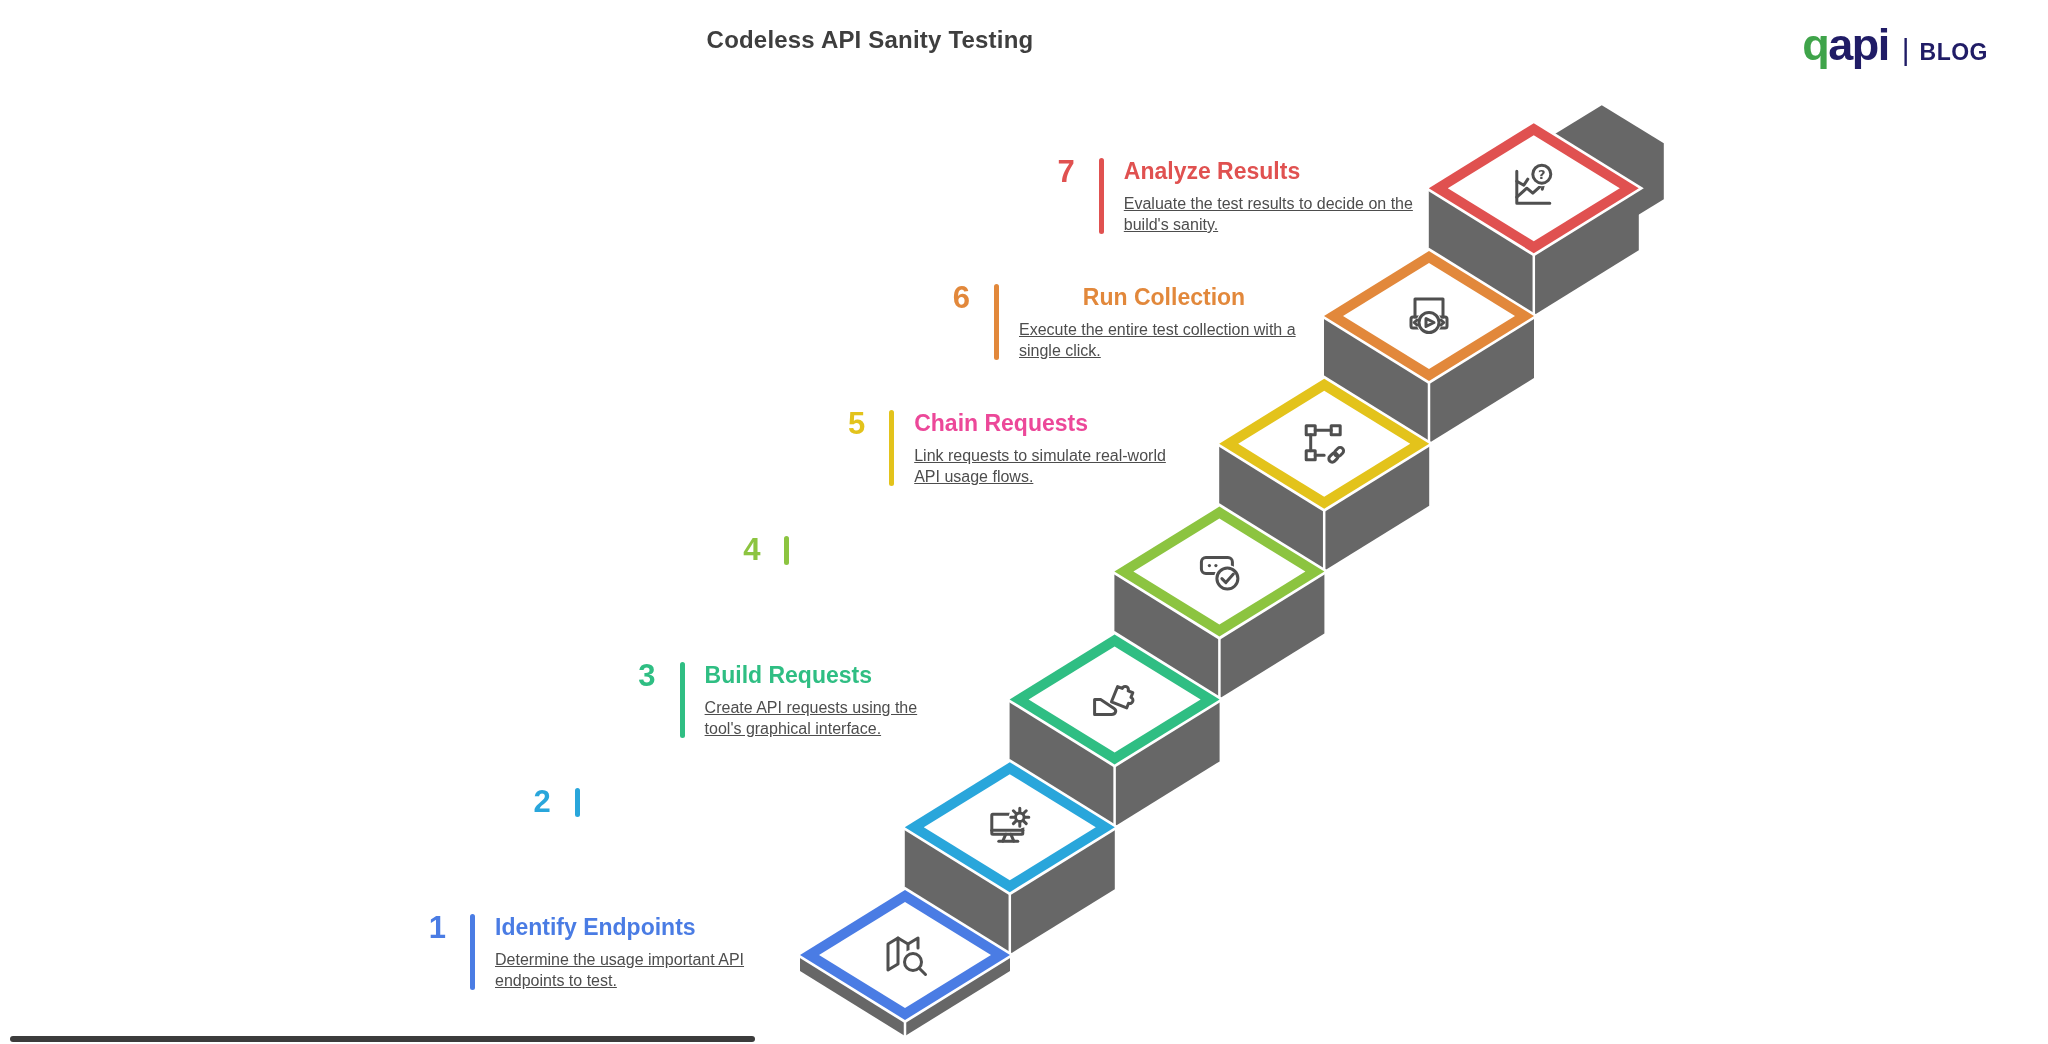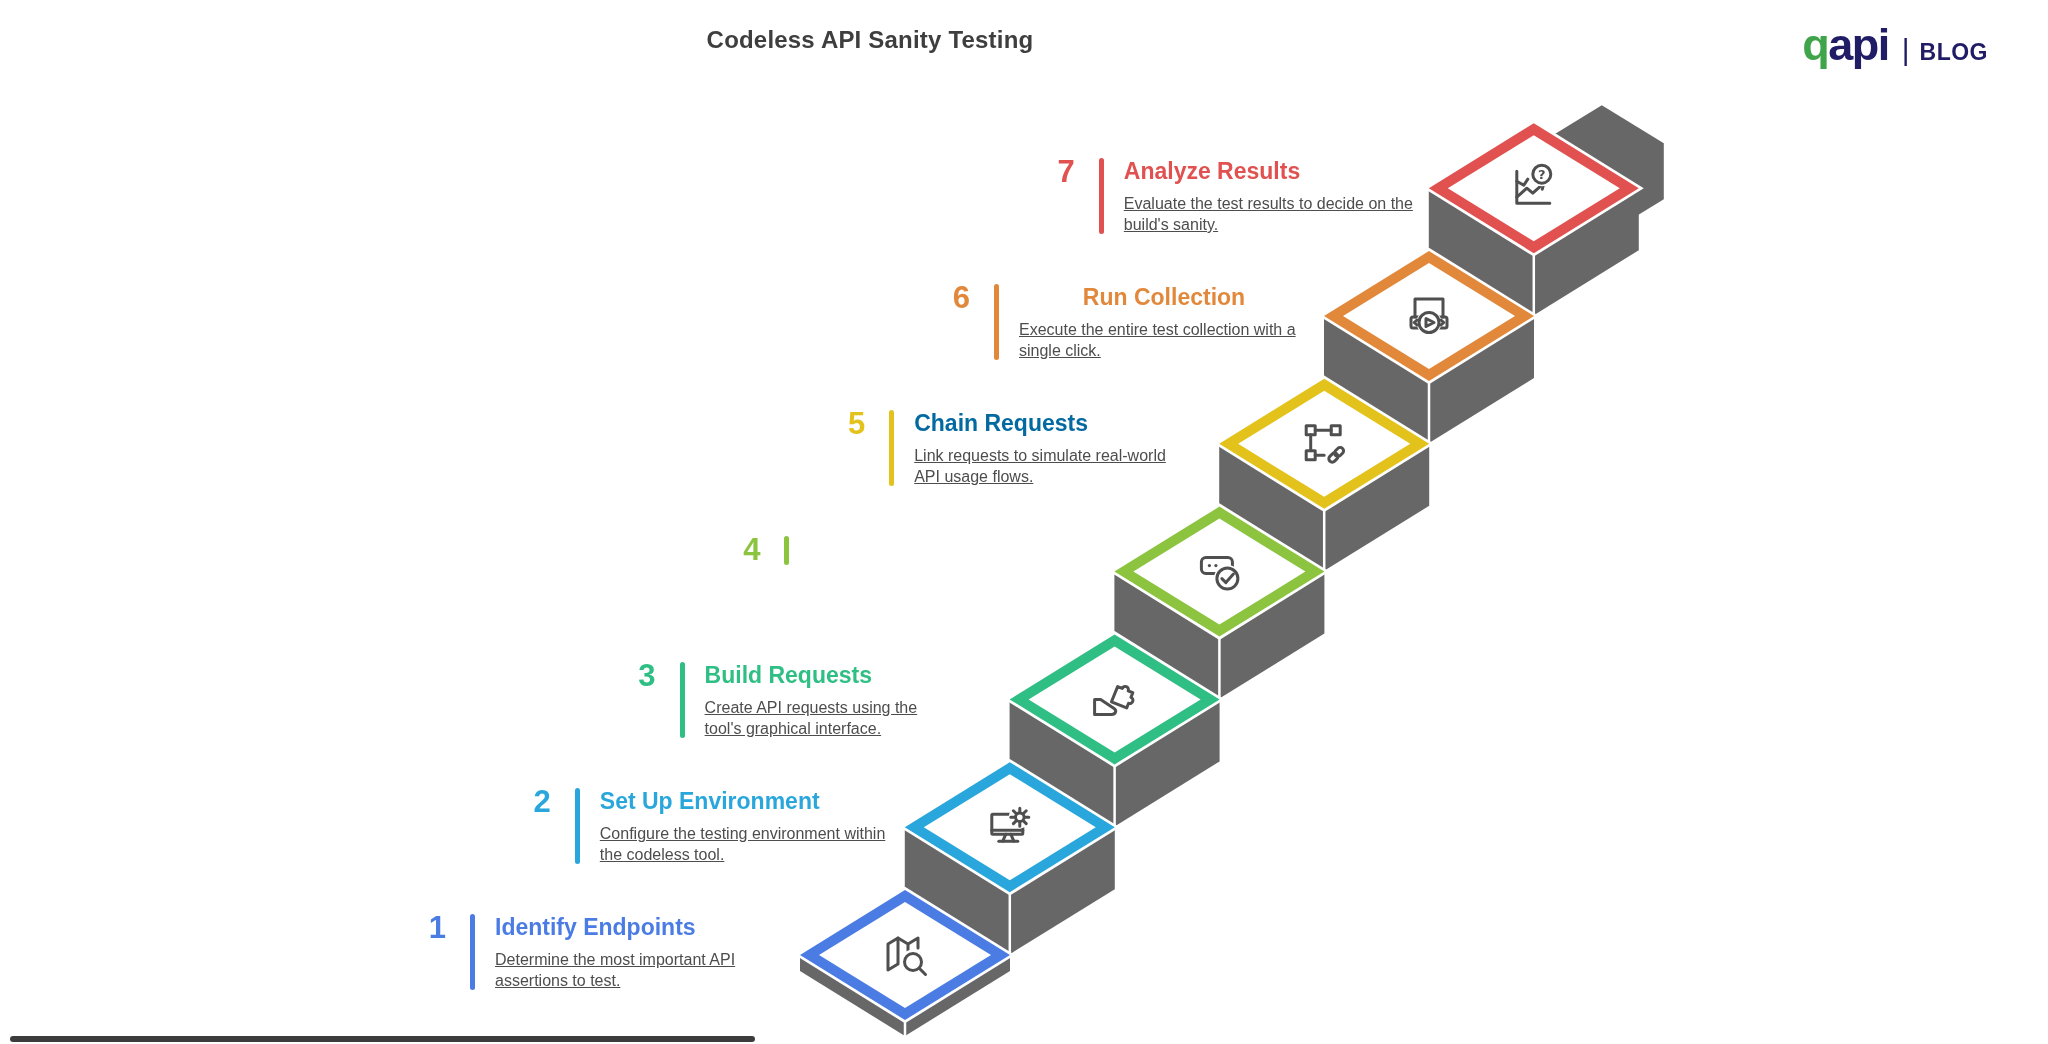--- a/index.html
+++ b/index.html
@@ -150,48 +150,44 @@
         </g>
       </g>
     </svg>
 
   <div class="progress-bar" style="background: rgb(60, 60, 60);"></div>
 <div class="step-text" style="left: 402px; top: 912px;">
     <div class="step-num" style="color: rgb(74, 124, 228);">1</div>
     <div class="step-bar" style="background: rgb(74, 124, 228);"></div>
     <div class="step-copy">
       <div class="step-title" style="color: rgb(74, 124, 228);">Identify Endpoints</div>
-      <div class="step-desc" style="width: 295px; color: rgb(77, 77, 77);">Determine the most important API assertions to test.</div>
+      <div class="step-desc" style="width: 295px; color: rgb(77, 77, 77);">Determine the usage important API endpoints to test.</div>
     </div>
   </div>
     <div class="step-text" style="left: 506.8px; top: 786px;">
     <div class="step-num" style="color: rgb(41, 166, 219);">2</div>
     <div class="step-bar" style="background: rgb(41, 166, 219);"></div>
-    <div class="step-copy">
-      <div class="step-title" style="color: rgb(41, 166, 219);">Set Up Environment</div>
-      <div class="step-desc" style="width: 295px; color: rgb(77, 77, 77);">Configure the testing environment within the codeless tool.</div>
-    </div>
   </div>
     <div class="step-text" style="left: 611.6px; top: 660px;">
     <div class="step-num" style="color: rgb(47, 190, 131);">3</div>
     <div class="step-bar" style="background: rgb(47, 190, 131);"></div>
     <div class="step-copy">
       <div class="step-title" style="color: rgb(47, 190, 131);">Build Requests</div>
       <div class="step-desc" style="width: 252px; color: rgb(77, 77, 77);">Create API requests using the tool's graphical interface.</div>
     </div>
   </div>
     <div class="step-text" style="left: 716.4px; top: 534px;">
     <div class="step-num" style="color: rgb(140, 196, 64);">4</div>
     <div class="step-bar" style="background: rgb(140, 196, 64);"></div>
   </div>
     <div class="step-text" style="left: 821.2px; top: 408px;">
     <div class="step-num" style="color: rgb(227, 195, 27);">5</div>
     <div class="step-bar" style="background: rgb(227, 195, 27);"></div>
     <div class="step-copy">
-      <div class="step-title" style="color: #0369a1;">Chain Requests</div>
+      <div class="step-title" style="color: #ec4899;">Chain Requests</div>
       <div class="step-desc" style="width: 270px; color: rgb(77, 77, 77);">Link requests to simulate real-world API usage flows.</div>
     </div>
   </div>
     <div class="step-text" style="left: 926px; top: 282px;">
     <div class="step-num" style="color: rgb(226, 136, 59);">6</div>
     <div class="step-bar" style="background: rgb(226, 136, 59);"></div>
     <div class="step-copy">
       <div class="step-title" style="color: rgb(226, 136, 59); text-align: center;">Run Collection</div>
       <div class="step-desc" style="width: 290px; color: rgb(77, 77, 77);">Execute the entire test collection with a single click.</div>
     </div>

